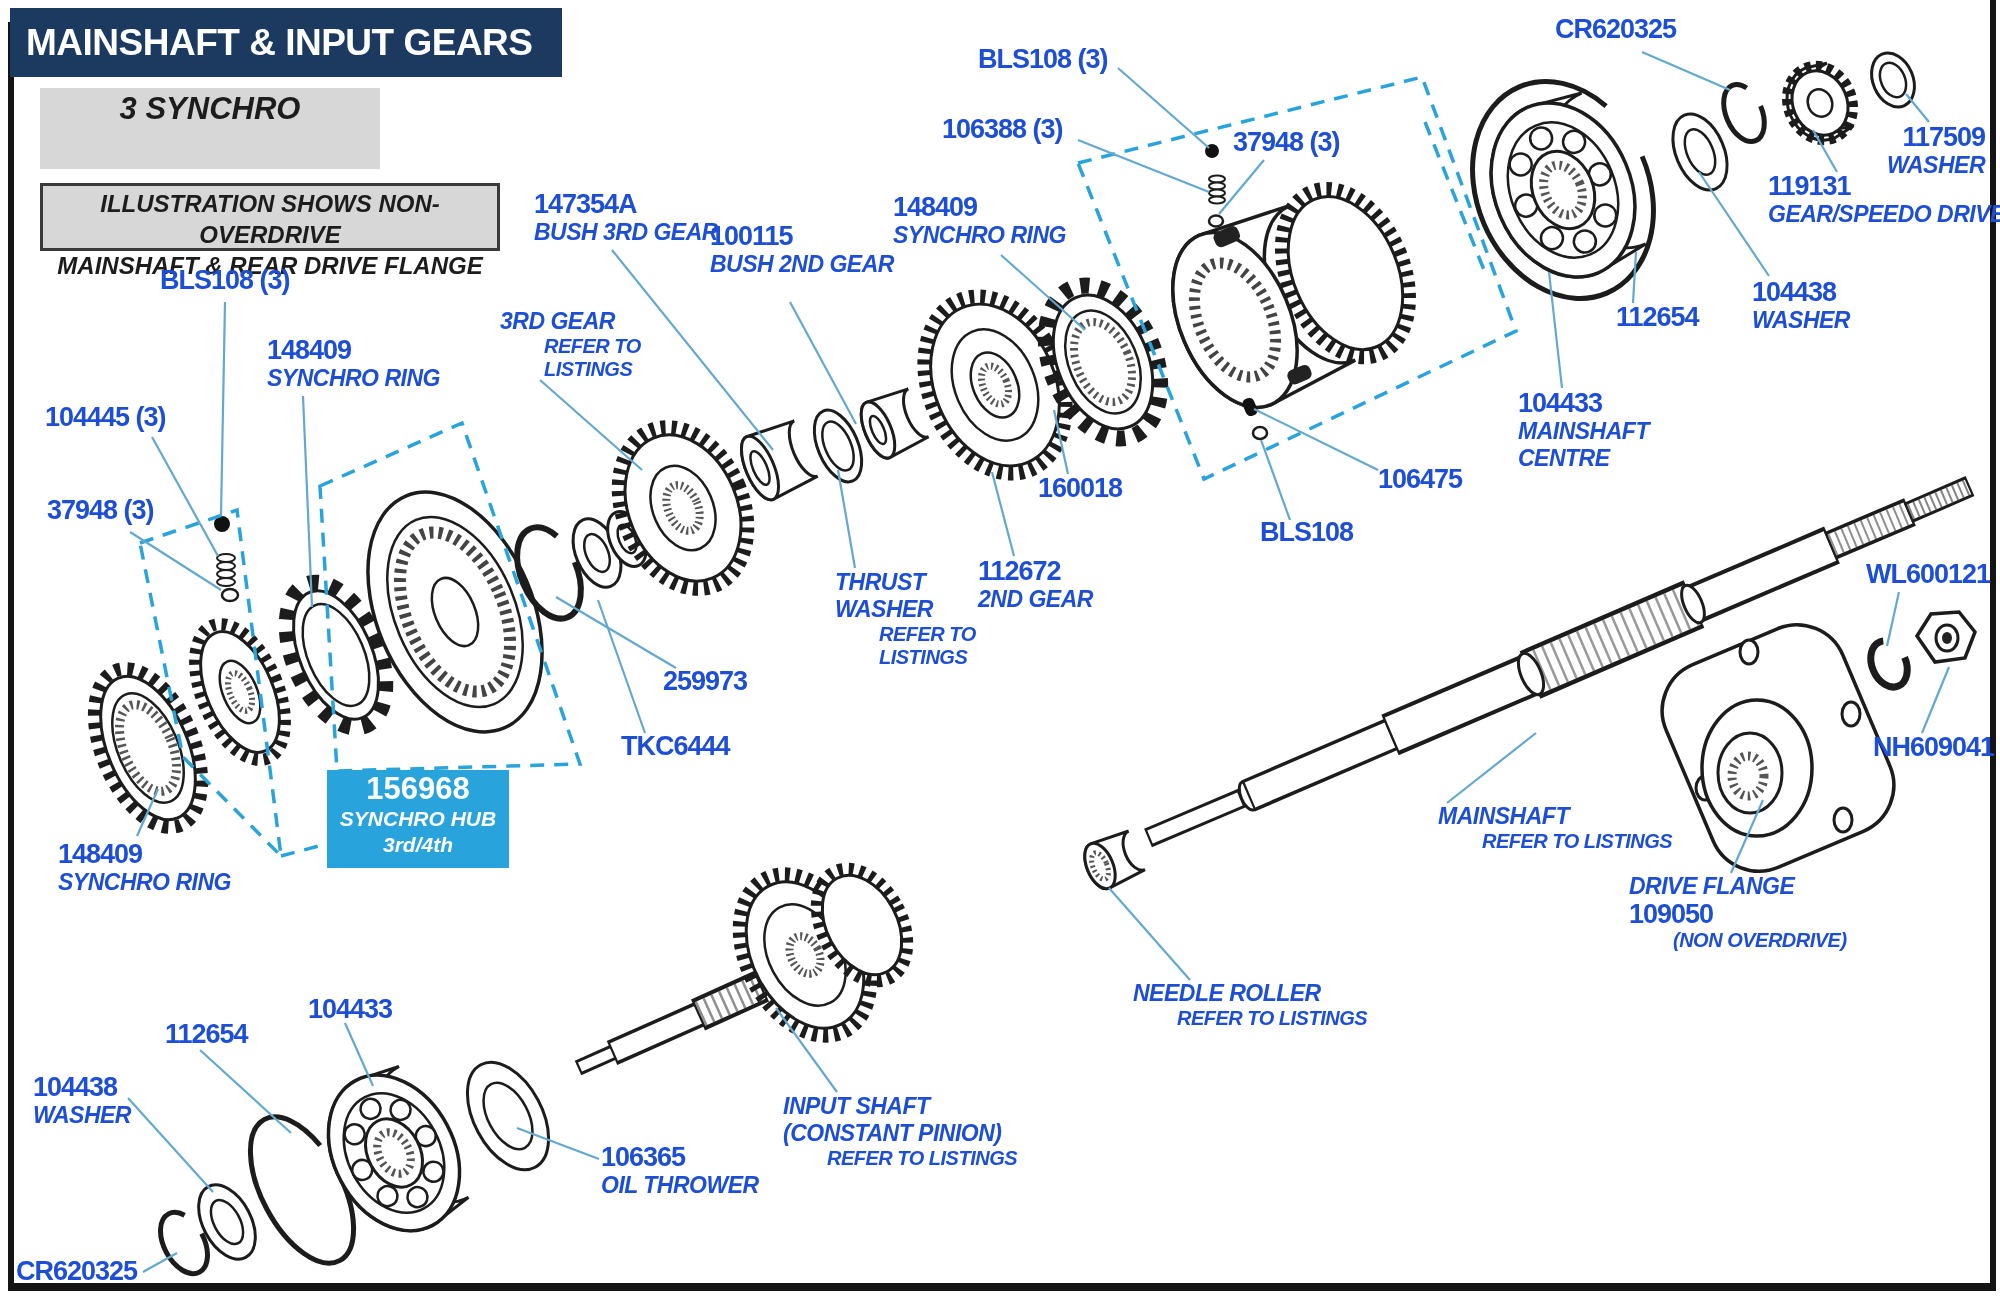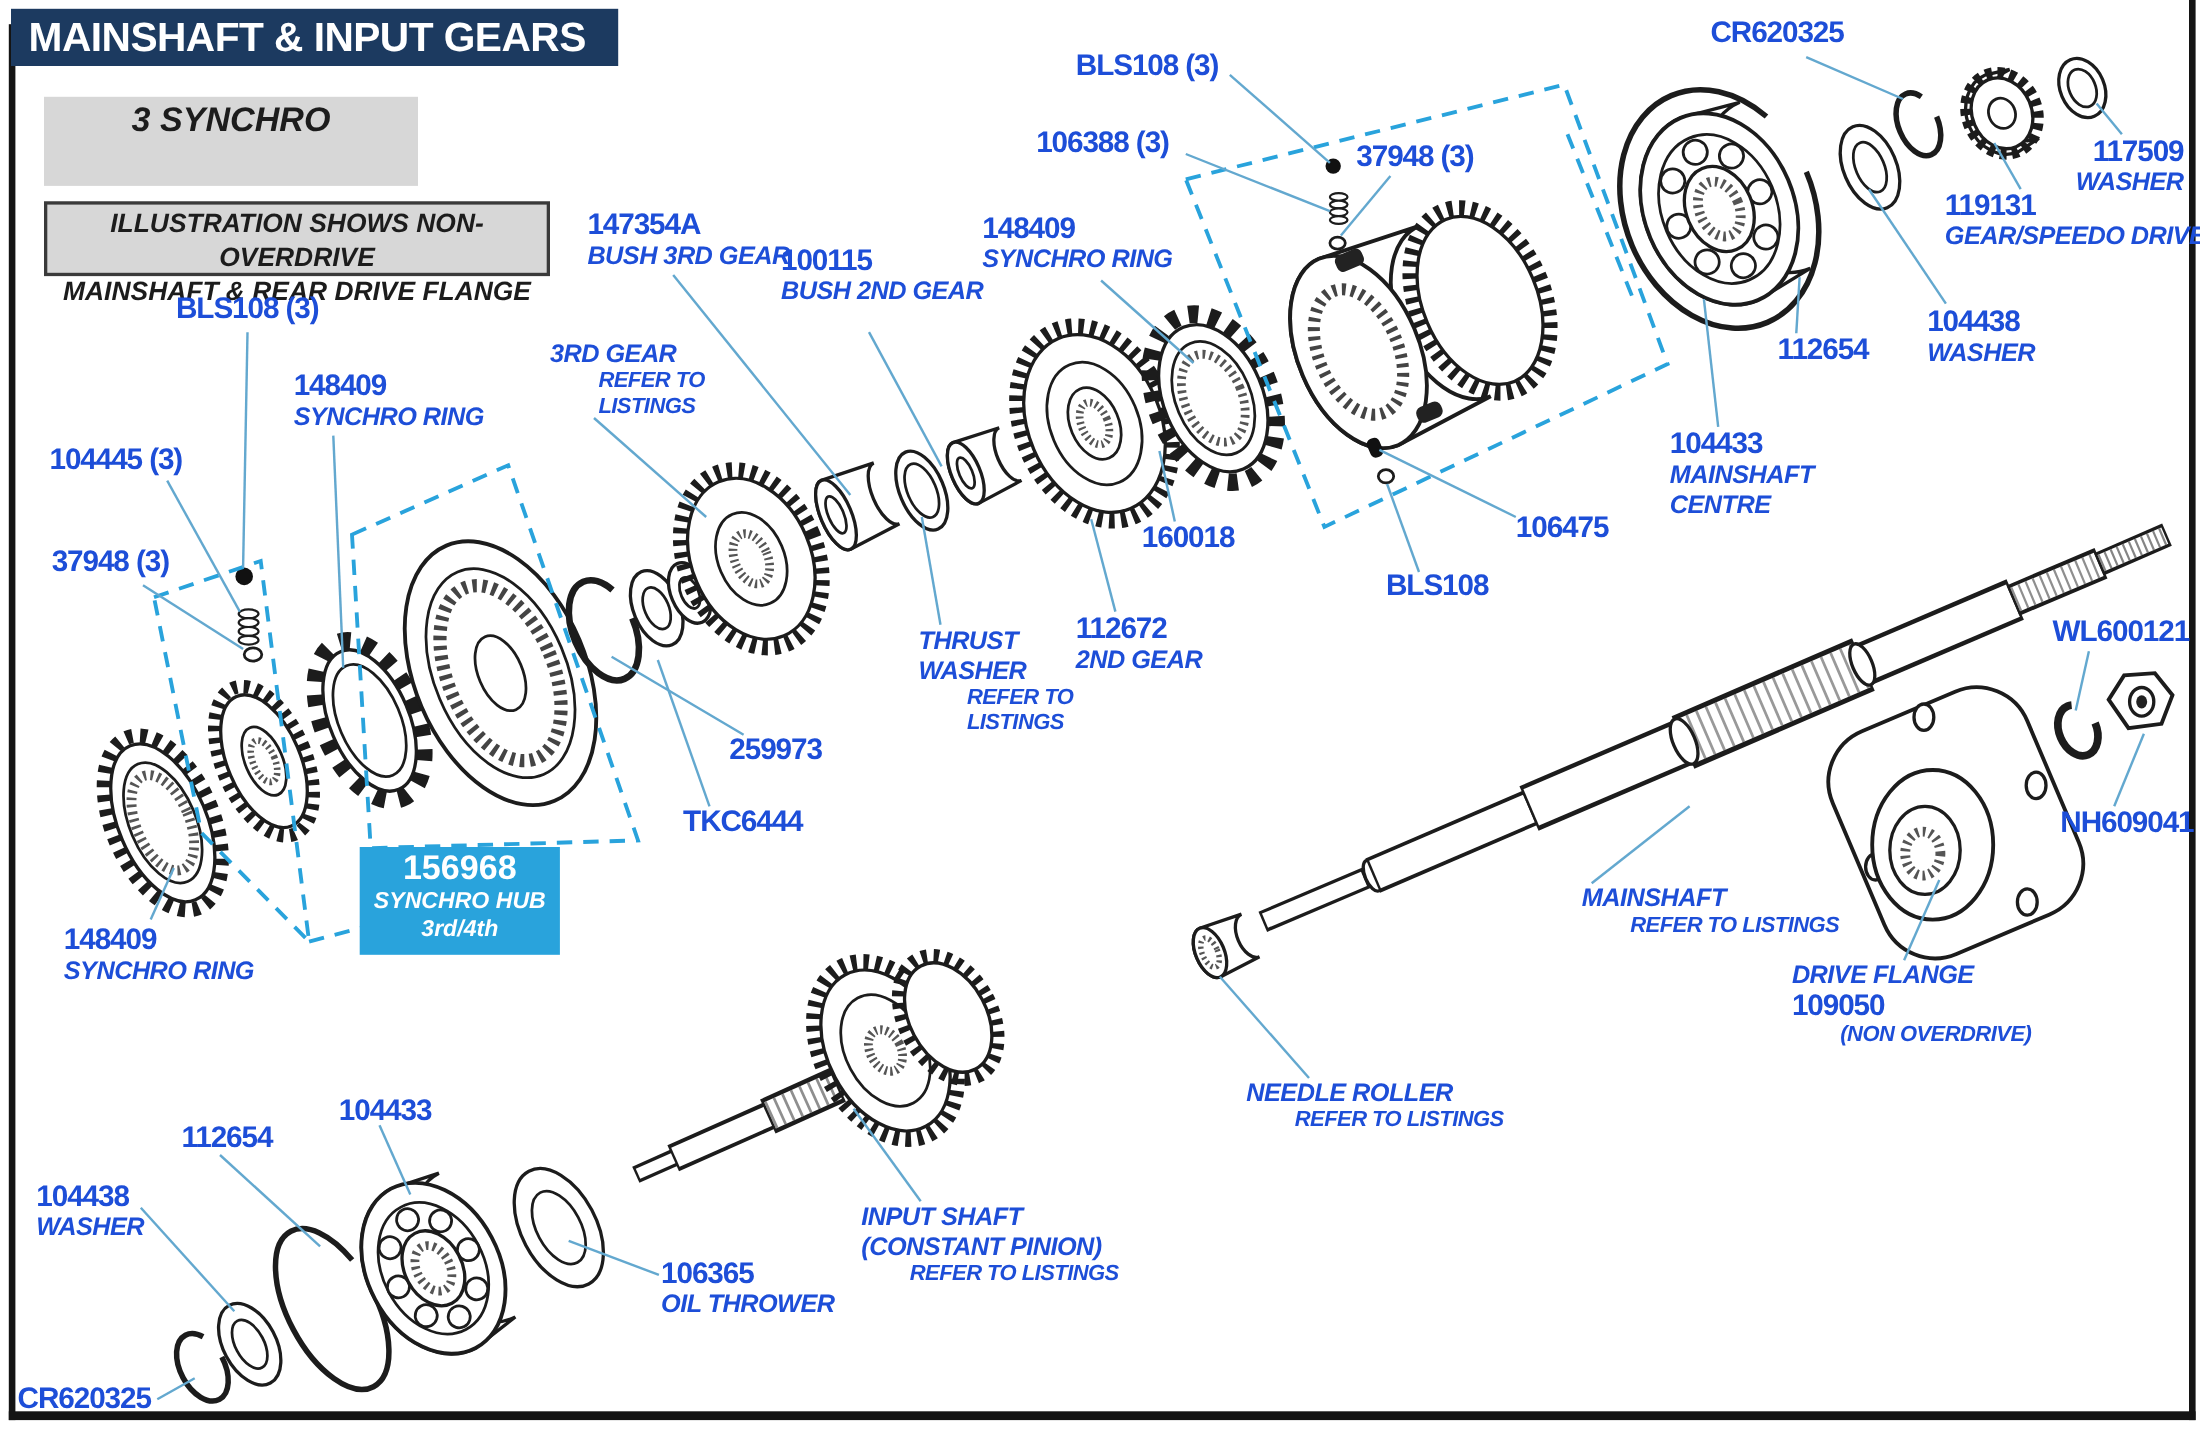--- a/index.html
+++ b/index.html
@@ -2,21 +2,21 @@
 <html><head>
 <meta charset="utf-8">
 <style>
   html,body{margin:0;padding:0;background:#fff;}
   #page{position:relative;width:2000px;height:1310px;background:#ffffff;overflow:hidden;
         font-family:"Liberation Sans", sans-serif;}
   svg{position:absolute;left:0;top:0;}
   
   .frame{position:absolute;background:#141414;}
   
-  #title-bar{position:absolute;left:10px;top:8px;width:552px;height:52px;background:#1c3a60;
+  #title-bar{position:absolute;left:10px;top:8px;width:552px;height:69px;background:#1c3a60;
              display:flex;align-items:center;}
   #title-bar span{color:#fff;font-weight:700;font-size:37px;letter-spacing:-0.5px;padding-left:16px;white-space:nowrap;}
   
   .gray-box{position:absolute;background:#d7d7d7;color:#1c1c1c;text-align:center;
             font-weight:700;font-style:italic;}
   #type-box{left:40px;top:88px;width:340px;height:80px;font-size:31px;line-height:39px;padding-top:1px;}
   #note-box{left:40px;top:183px;width:460px;height:68px;border:3px solid #3a3a3a;font-size:24px;line-height:31px;padding-top:2px;box-sizing:border-box;}
   
   .hl-box{position:absolute;background:#29a3dc;color:#fff;text-align:center;}
   #box-509652{left:1252px;top:50px;width:203px;height:68px;}

